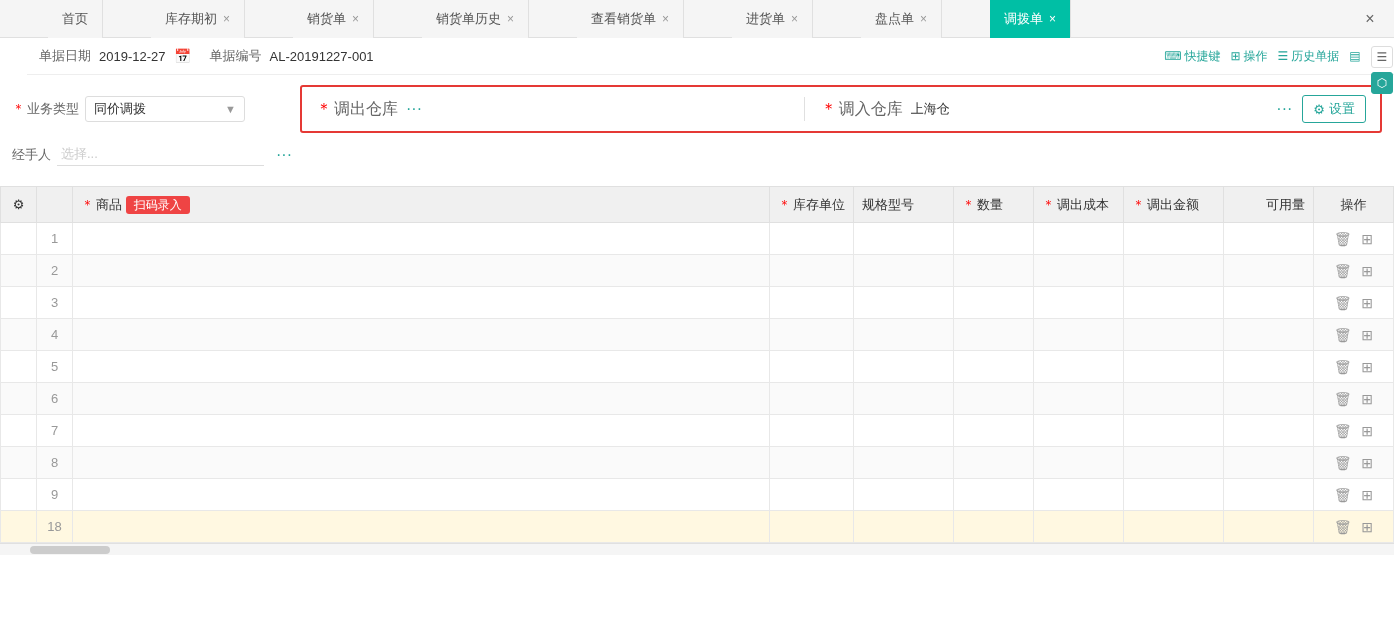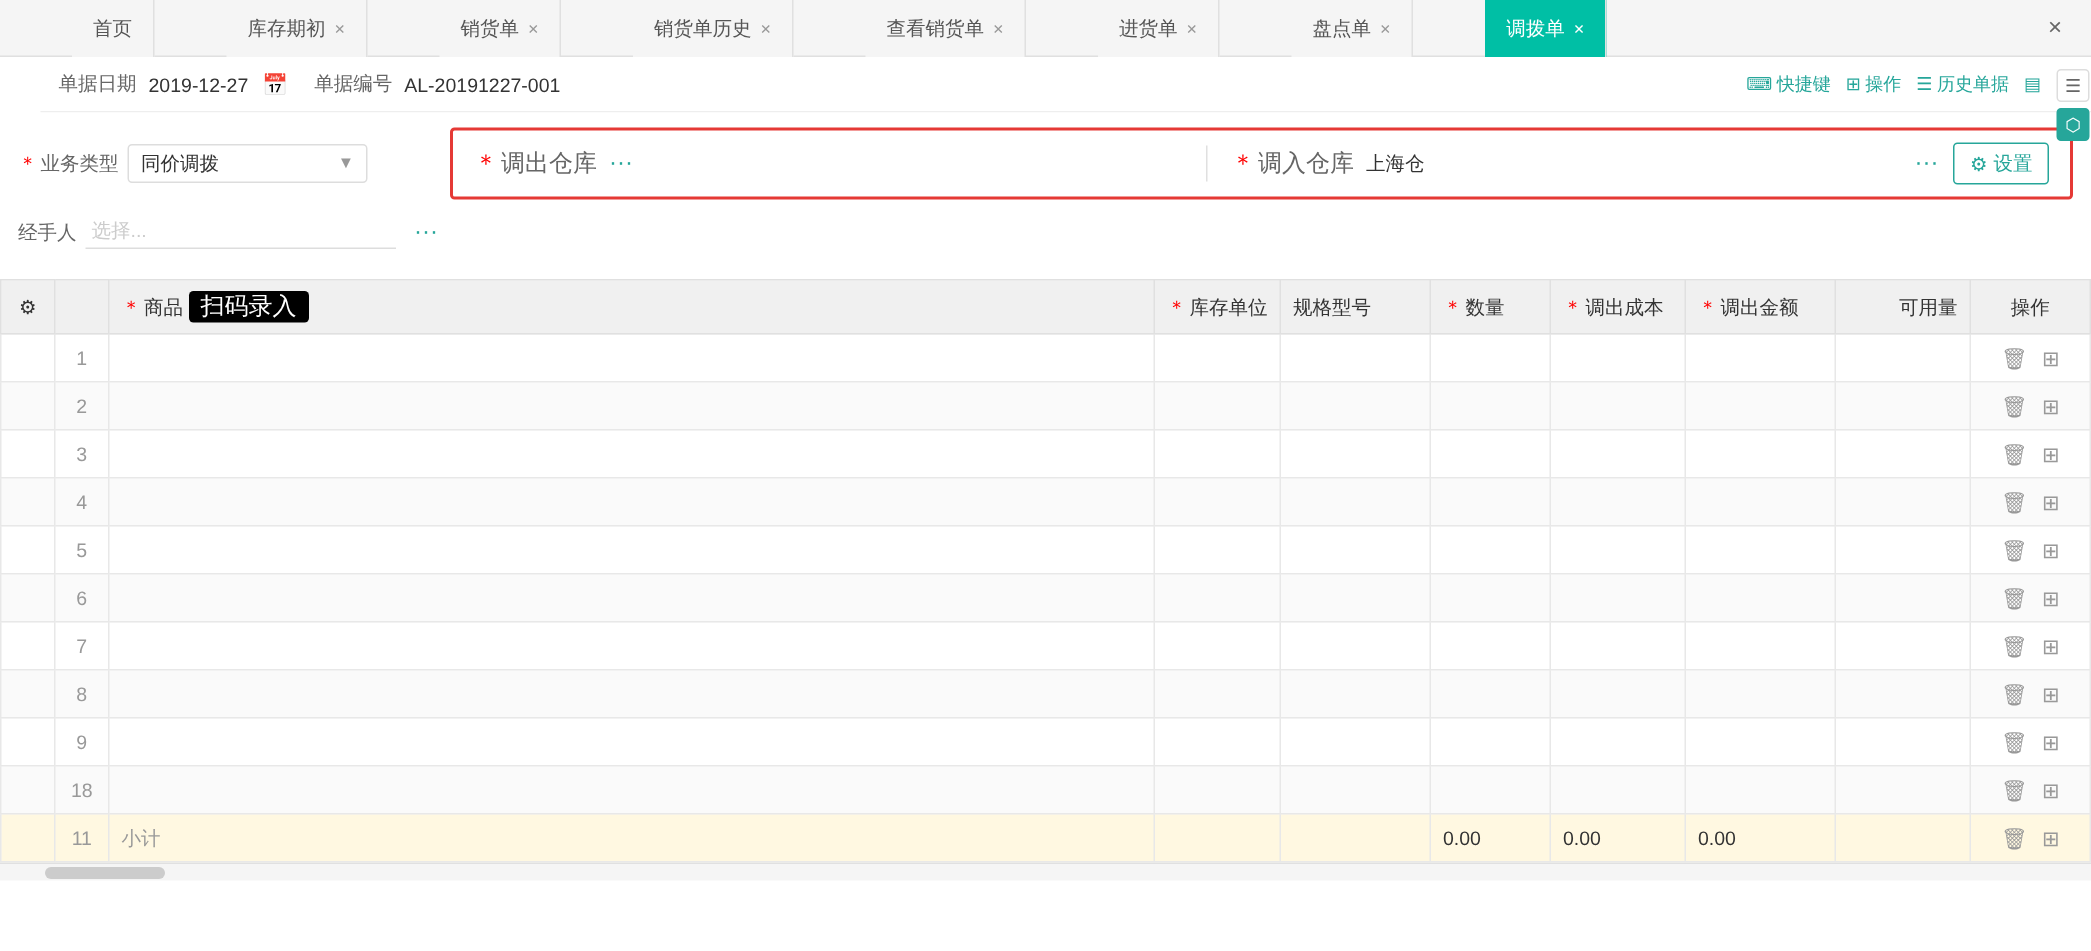--- a/index.html
+++ b/index.html
@@ -266,25 +266,25 @@
     .col-product { min-width: 120px; }
     .col-unit { width: 80px; }
     .col-spec { width: 100px; }
     .col-qty { width: 80px; }
     .col-cost { width: 90px; }
     .col-amount { width: 100px; }
     .col-available { width: 90px; text-align: right; }
     .col-op { width: 80px; text-align: center; }
 
     .scan-btn {
-      background: #000000;
+      background: #ef4444;
       color: #fff;
       border-radius: 3px;
       padding: 2px 8px;
-      font-size: 16px;
+      font-size: 12px;
       cursor: pointer;
     }
     .required-col {
       color: red;
       margin-right: 2px;
     }
     .op-icon {
       color: #999;
       cursor: pointer;
       font-size: 14px;
@@ -650,35 +650,20 @@
       <td class="col-spec"></td>
       <td class="col-qty"></td>
       <td class="col-cost"></td>
       <td class="col-amount"></td>
       <td class="col-available"></td>
       <td class="col-op">
         <span class="op-icon">🗑</span>
         <span class="op-icon">⊞</span>
       </td>
     </tr>
-          <tr class="subtotal-row">
-      <td class="col-gear"></td>
-      <td class="col-no" style="color:#999;text-align:center;">11</td>
-      <td class="col-product" style="color:#999;">小计</td>
-      <td class="col-unit"></td>
-      <td class="col-spec"></td>
-      <td class="col-qty">0.00</td>
-      <td class="col-cost">0.00</td>
-      <td class="col-amount">0.00</td>
-      <td class="col-available"></td>
-      <td class="col-op">
-        <span class="op-icon">🗑</span>
-        <span class="op-icon">⊞</span>
-      </td>
-    </tr>
         </tbody>
     </table>
   </div>
 
   <div class="scroll-bar-area">
     <div class="scroll-thumb"></div>
   </div>
 </div>
 
 <div class="right-sidebar">

